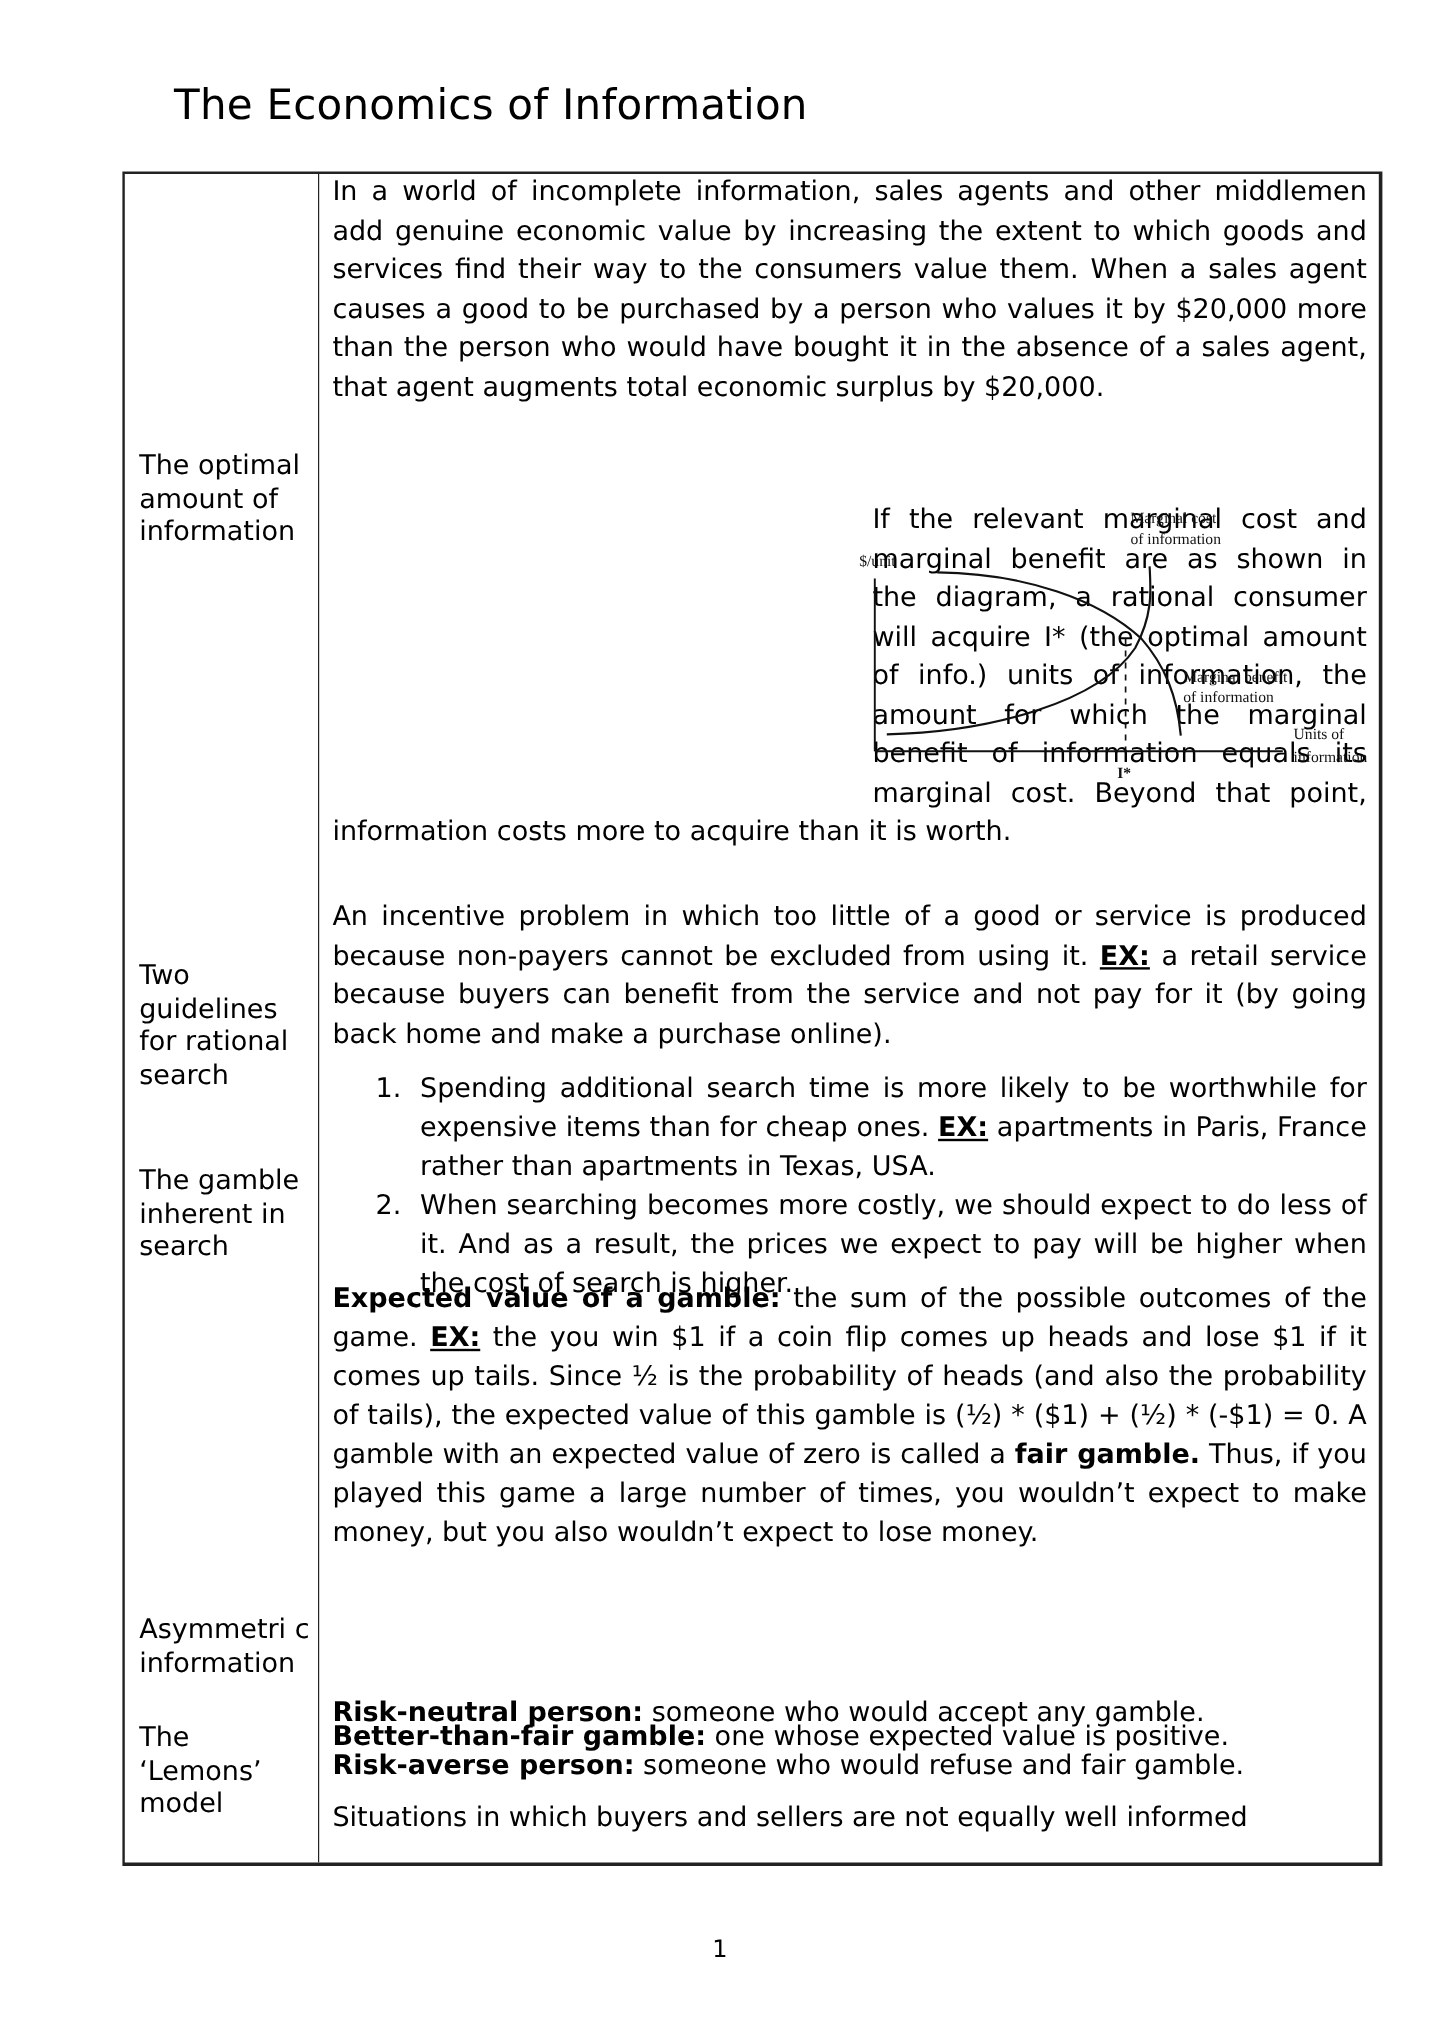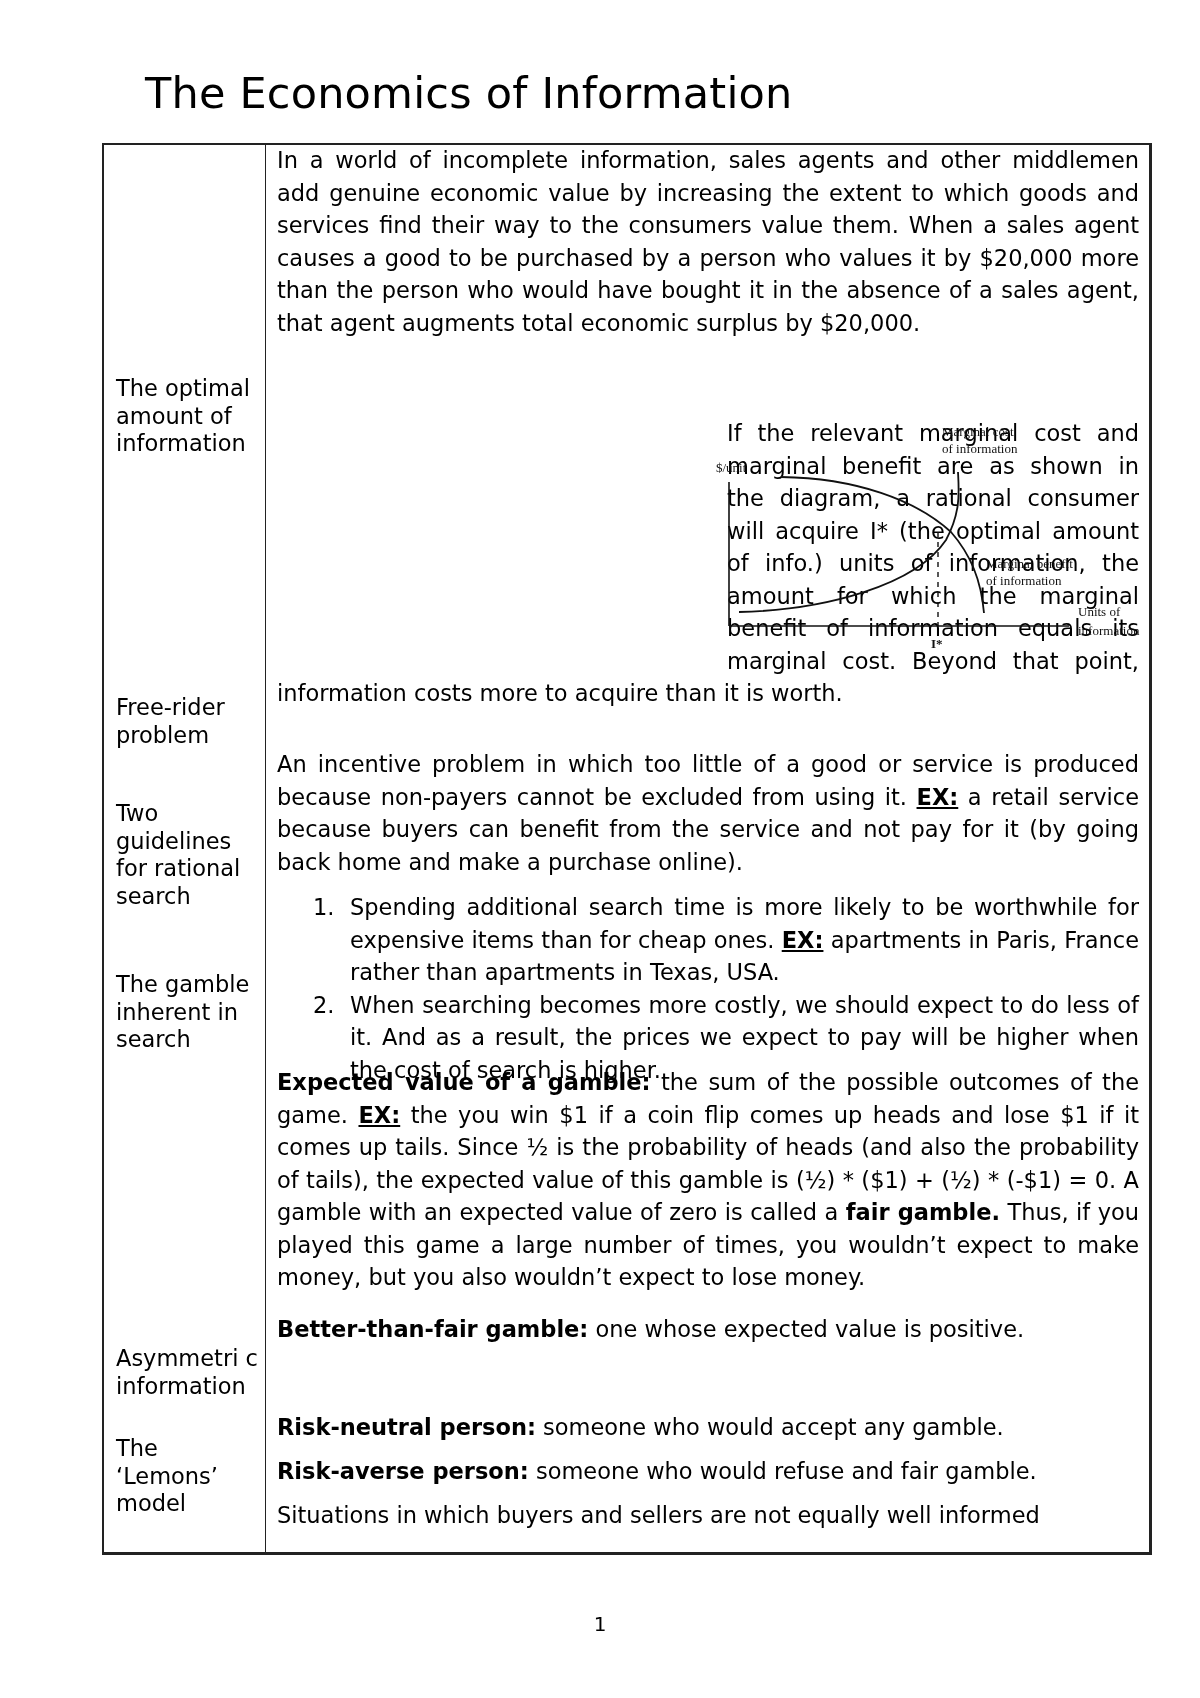--- a/index.html
+++ b/index.html
@@ -2,21 +2,21 @@
 <html><head>
 <meta charset="utf-8">
 <style>
   html, body { margin: 0; padding: 0; background: #ffffff; }
   body {
     width: 1200px; height: 1698px; position: relative; overflow: hidden;
     font-family: "DejaVu Sans", sans-serif; color: #000;
   }
   .page-title {
     position: absolute; left: 145px; top: 68px;
-    font-size: 43px; font-weight: normal; letter-spacing: 0.2px;
+    font-size: 35px; font-weight: normal; letter-spacing: 0.2px;
   }
   .notes-table {
     position: absolute; left: 102px; top: 143px;
     width: 1050px; height: 1412px;
     border: 2px solid #222;
     border-right-width: 3px; border-bottom-width: 3px;
     box-sizing: border-box;
   }
   .col-divider {
     position: absolute; left: 161px; top: 0; bottom: 0;
@@ -52,21 +52,20 @@
 </style>
 </head>
 <body>
 
 <div class="page-title">The Economics of Information</div>
 
 <div class="notes-table">
   <div class="col-divider"></div>
 
   <div class="term" style="top:206px;margin-top:24px;">The optimal amount of information</div>
-  <div class="term" style="top:549px;">Free-rider problem</div>
   <div class="term" style="top:655px;">Two guidelines for rational search</div>
   <div class="term" style="top:826px;">The gamble inherent in search</div>
   <div class="term" style="top:1200px;">Asymmetri c information</div>
   <div class="term" style="top:1290px;">The ‘Lemons’ model</div>
 
   <div class="content" style="top:-2px;">
     <p style="margin-top:1px;">In a world of incomplete information, sales agents and other middlemen add genuine economic value by increasing the extent to which goods and services find their way to the consumers value them. When a sales agent causes a good to be purchased by a person who values it by $20,000 more than the person who would have bought it in the absence of a sales agent, that agent augments total economic surplus by $20,000.</p>
   </div>
 
   <div class="content" style="top:272px;">
@@ -101,21 +100,21 @@
   <div class="content" style="top:921px;">
     <p>
       <span class="b">Expected value of a gamble:</span>
       <span>the sum of the possible outcomes of the game.</span>
       <span class="ex">EX:</span>
       <span>the you win $1 if a coin flip comes up heads and lose $1 if it comes up tails. Since ½ is the probability of heads (and also the probability of tails), the expected value of this gamble is (½) * ($1) + (½) * (-$1) = 0. A gamble with an expected value of zero is called a</span>
       <span class="b">fair gamble.</span><span> Thus, if you played this game a large number of times, you wouldn’t expect to make money, but you also wouldn’t expect to lose money.</span>
     </p>
   </div>
 
-  <div class="content" style="top:1168px;">
+  <div class="content" style="top:1286px;">
     <p><span class="b">Better-than-fair gamble:</span> <span>one whose expected value is positive.</span></p>
   </div>
   <div class="content" style="top:1266px;">
     <p><span class="b">Risk-neutral person:</span> <span>someone who would accept any gamble.</span></p>
   </div>
   <div class="content" style="top:1310px;">
     <p><span class="b">Risk-averse person:</span> <span>someone who would refuse and fair gamble.</span></p>
   </div>
   <div class="content" style="top:1354px;">
     <p>Situations in which buyers and sellers are not equally well informed</p>

